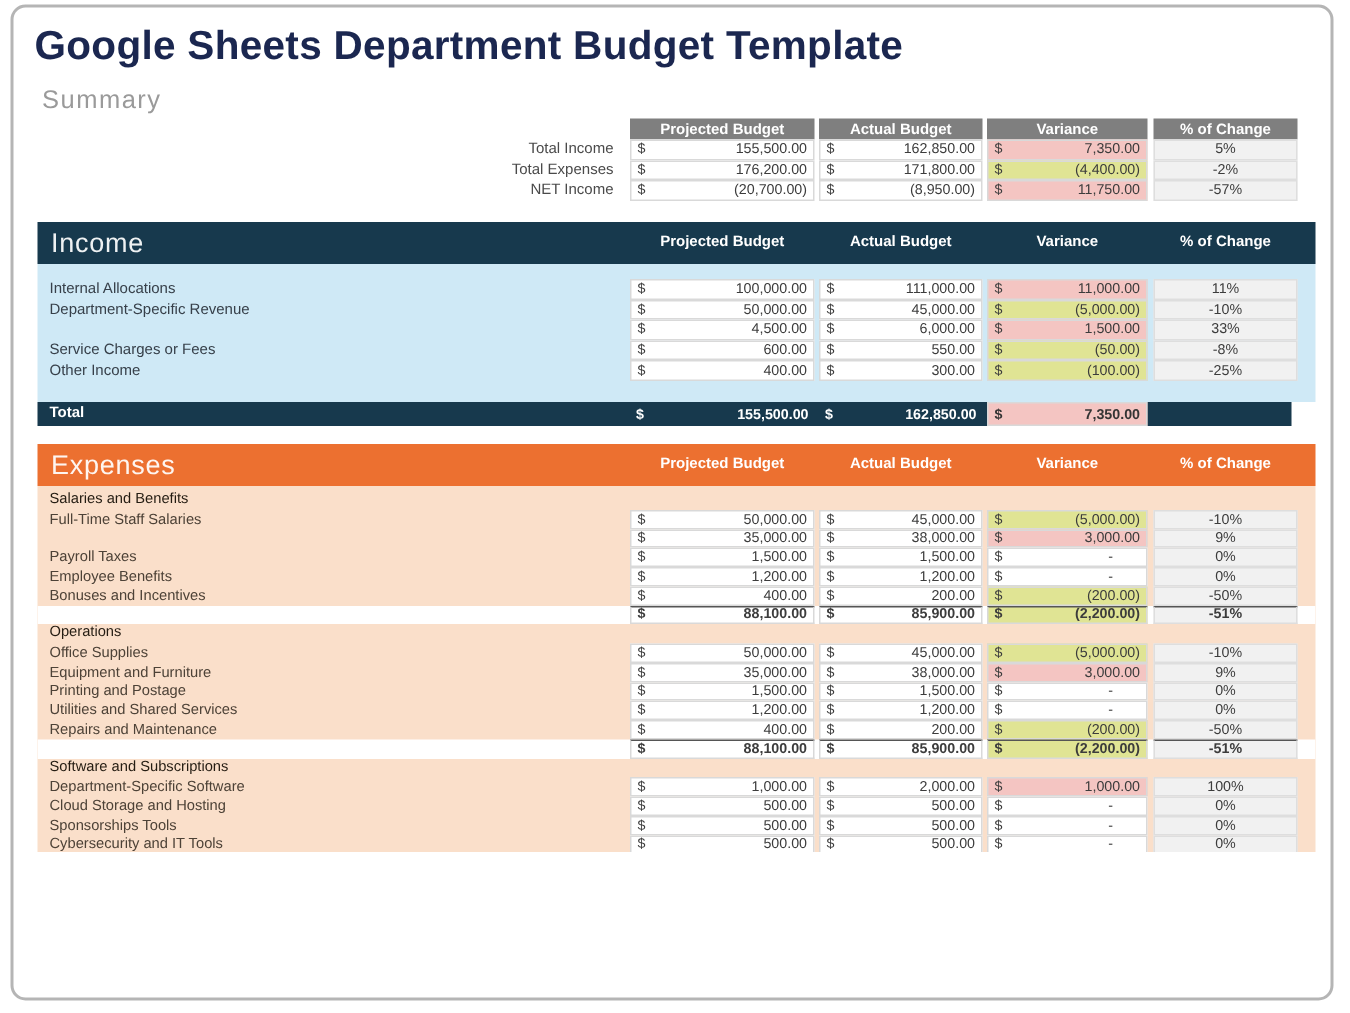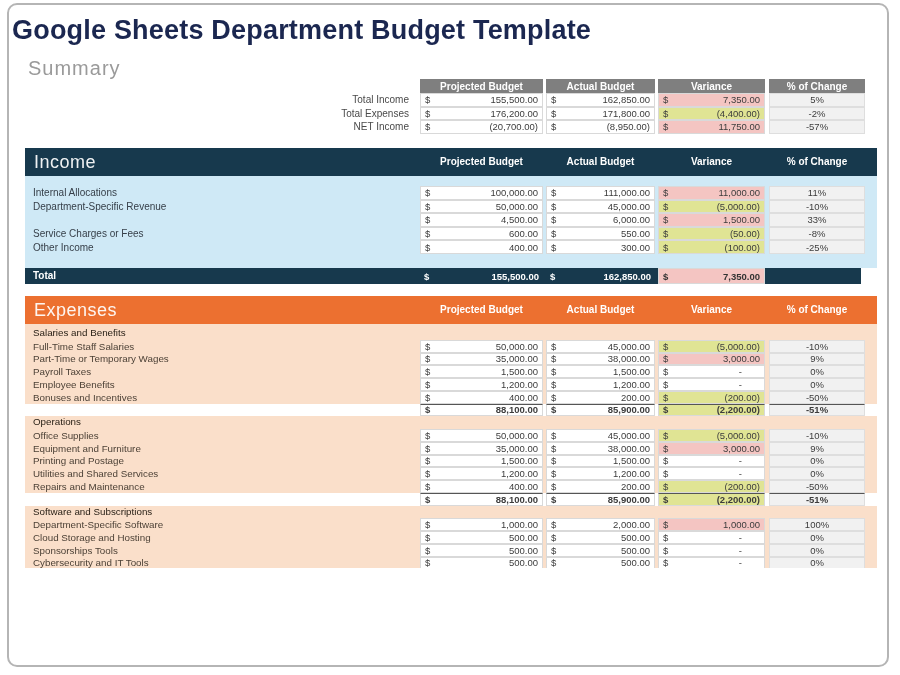--- a/index.html
+++ b/index.html
@@ -1,20 +1,20 @@
 <!DOCTYPE html>
 <html><head>
 <meta charset="utf-8">
 <style>
   html,body{margin:0;padding:0;width:900px;height:675px;background:#fff;overflow:hidden;
     font-family:"Liberation Sans","DejaVu Sans",sans-serif;}
   #card{position:absolute;left:7px;top:3px;width:882px;height:664px;background:#fff;
     border:2px solid #b5b5b5;border-radius:10px;box-sizing:border-box;}
-  #title{position:absolute;left:12px;top:15px;font-size:27px;font-weight:bold;color:#1b2750;letter-spacing:.2px;}
-  #subtitle{position:absolute;left:28px;top:57px;font-size:20px;color:#9a9a9a;letter-spacing:1px;}
+  #title{position:absolute;left:23px;top:15px;font-size:27px;font-weight:bold;color:#1b2750;letter-spacing:.2px;}
+  #subtitle{position:absolute;left:28px;top:57px;font-size:17px;color:#9a9a9a;letter-spacing:1px;}
   #footer{position:absolute;left:12px;top:645px;width:900px;text-align:left;font-style:italic;
     font-size:15px;color:#636363;margin-top:37px;}
 
   
   .cell{position:absolute;top:0;bottom:0;box-sizing:border-box;font-size:9.5px;}
   .col-proj{left:395px;width:123px;}
   .col-act{left:521px;width:109px;}
   .col-var{left:633px;width:107px;}
   .col-pct{left:744px;width:96px;}
   .money{display:flex;justify-content:space-between;align-items:center;padding:0 4px;
@@ -258,21 +258,20 @@
           <span class="cur">$</span>
           <span class="val">45,000.00</span>
         </div>
       <div class="cell money col-var vc-green">
           <span class="cur">$</span>
           <span class="val">(5,000.00)</span>
         </div>
       <div class="cell pct col-pct">-10%</div>
     </div>
     <div class="xrow">
-      <div class="rlabel">Part-Time or Temporary Wages</div>
       <div class="cell money col-proj">
           <span class="cur">$</span>
           <span class="val">35,000.00</span>
         </div>
       <div class="cell money col-act">
           <span class="cur">$</span>
           <span class="val">38,000.00</span>
         </div>
       <div class="cell money col-var vc-pink">
           <span class="cur">$</span>

